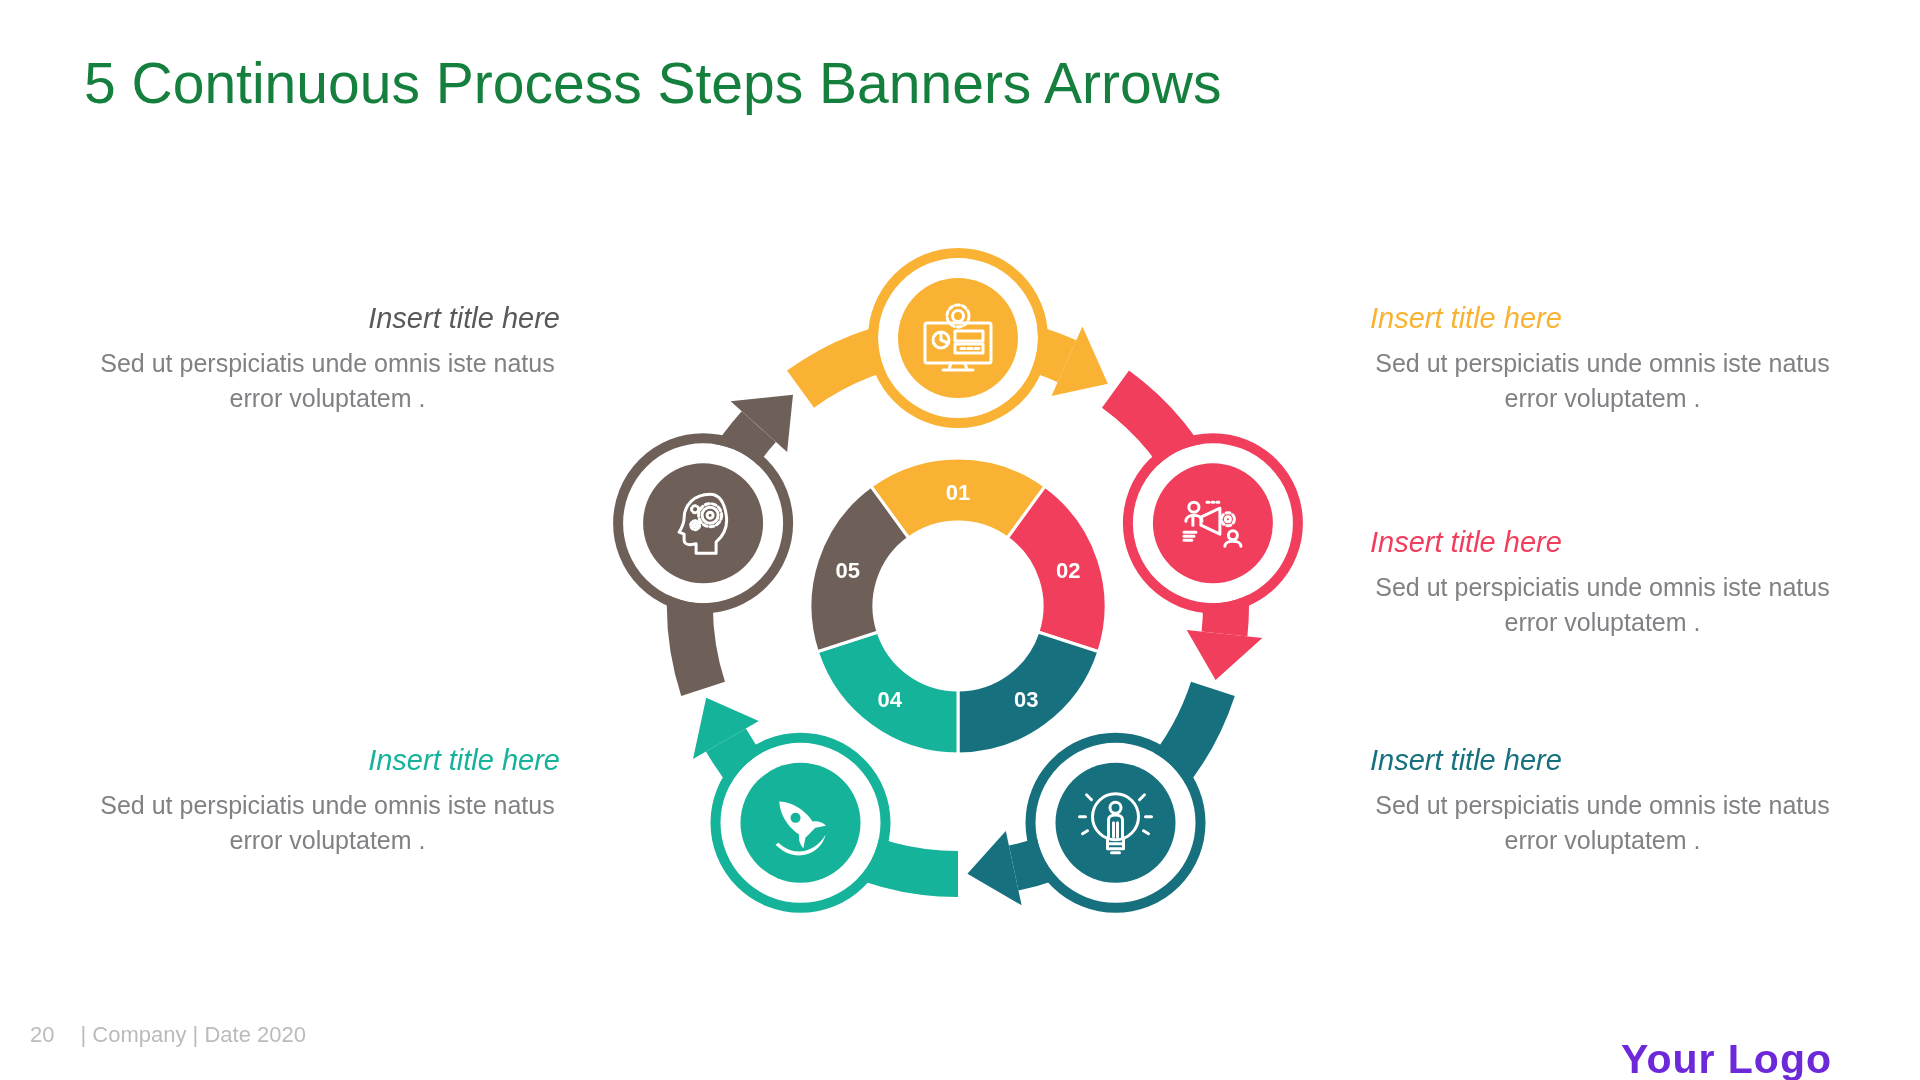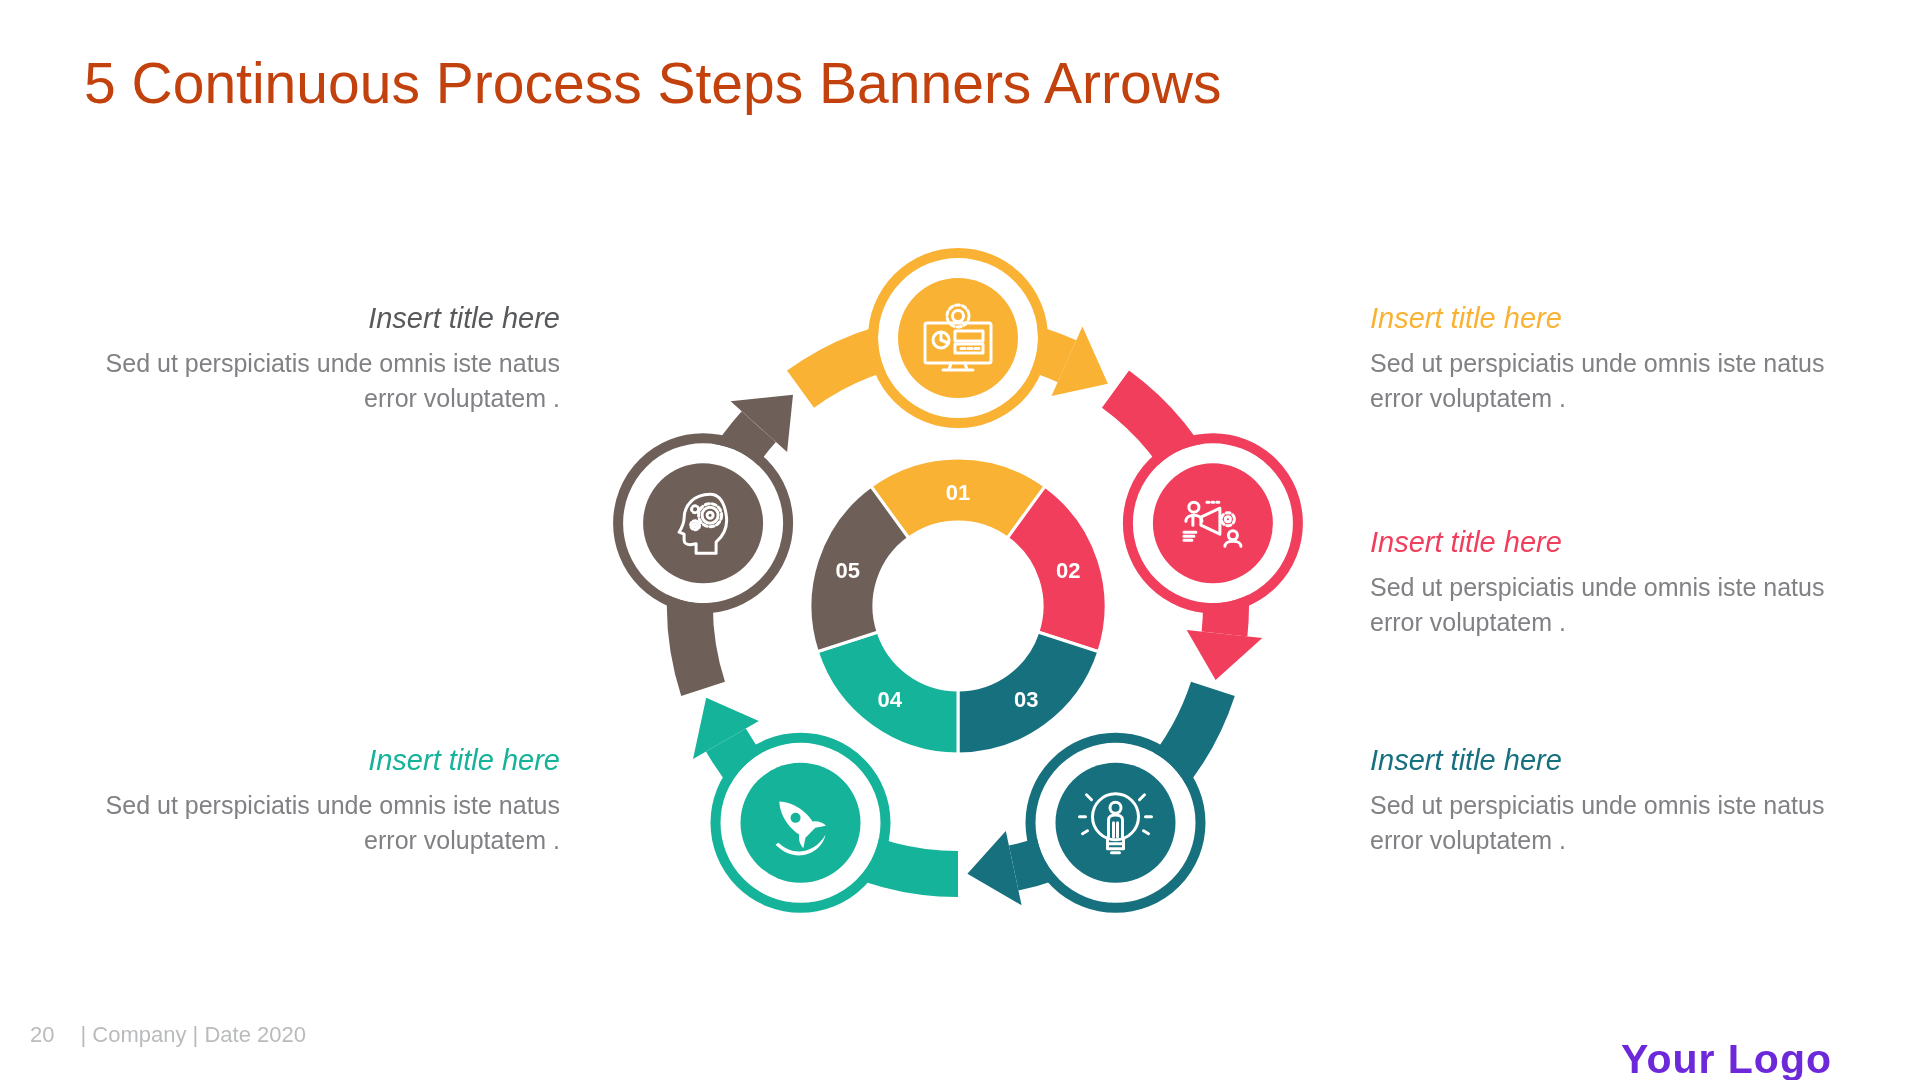--- a/index.html
+++ b/index.html
@@ -1,25 +1,25 @@
 <!DOCTYPE html>
 <html><head>
 <meta charset="utf-8">
 <style>
   html,body{margin:0;padding:0;background:#ffffff;}
   #slide{position:relative;width:1920px;height:1080px;background:#ffffff;overflow:hidden;
          font-family:"Liberation Sans",sans-serif;}
   .abs{position:absolute;}
-  #title{left:84px;top:50px;font-size:57px;font-weight:400;color:#c2410c;letter-spacing:0px;white-space:nowrap;}
+  #title{left:84px;top:50px;font-size:57px;font-weight:400;color:#15803d;letter-spacing:0px;white-space:nowrap;}
   #subtitle{left:86px;top:150px;font-size:27px;color:#77787B;}
   .callout{width:465px;}
   .callout.right{text-align:left;}
   .callout.left{text-align:right;}
   .callout .c-title{font-size:29px;line-height:36px;margin-bottom:10px;font-style:italic;}
-  .callout .c-body{font-size:25px;line-height:35px;color:#808184;}
+  .callout .c-body{font-size:25px;line-height:35px;color:#808184;text-align:center;}
   #footer{left:30px;top:1022px;font-size:22px;color:#B9BBBD;}
   #footer .pagenum{margin-right:26px;text-align:right;}
   #logo{right:88px;top:1000px;font-size:41px;font-weight:700;color:#6d28d9;letter-spacing:1px;margin-top:36px;}
   
   #diagram{left:488px;top:160px;width:940px;height:810px;}
   .band{fill:none;stroke-width:46;}
   .seg{stroke:#ffffff;stroke-width:3;}
   .seg-label{fill:#ffffff;font-size:22px;font-weight:700;text-anchor:middle;
              font-family:"Liberation Sans",sans-serif;}
   .ring{fill:none;stroke-width:10;}

